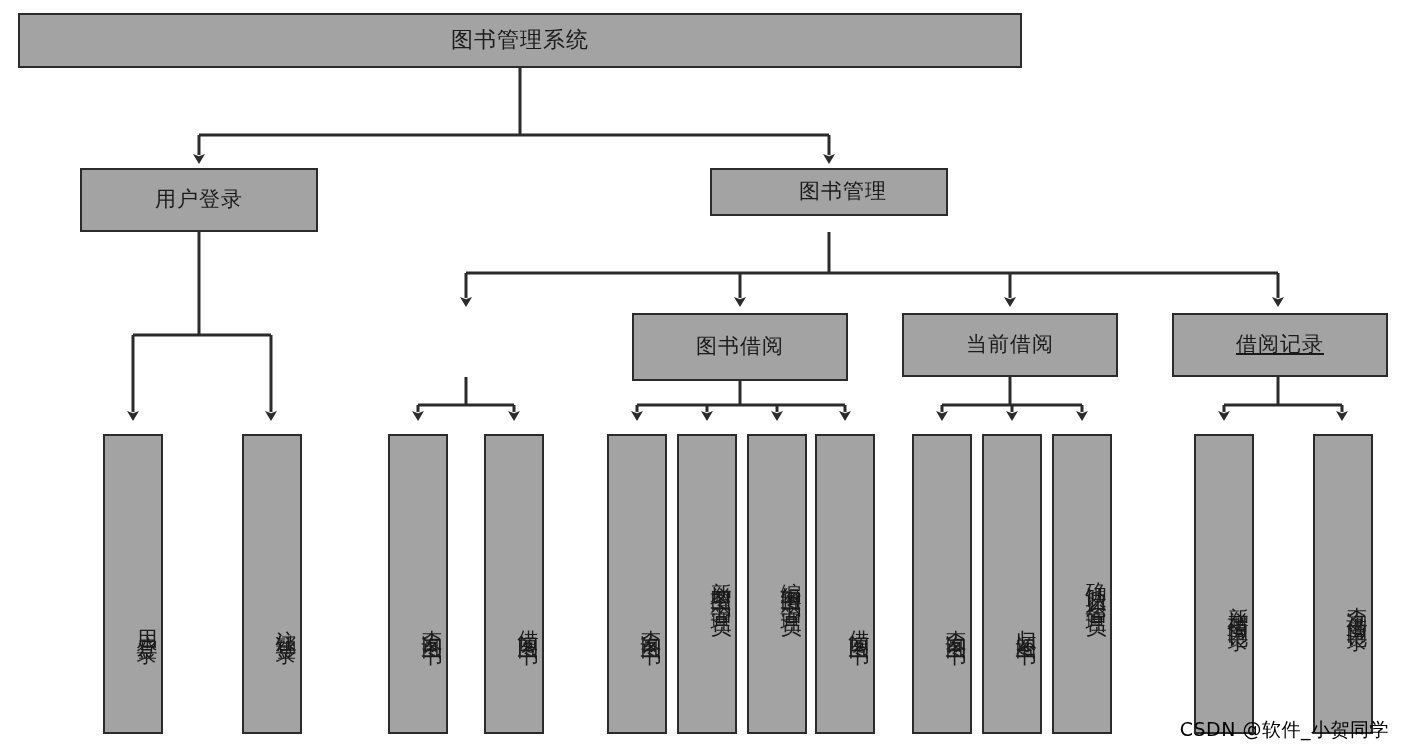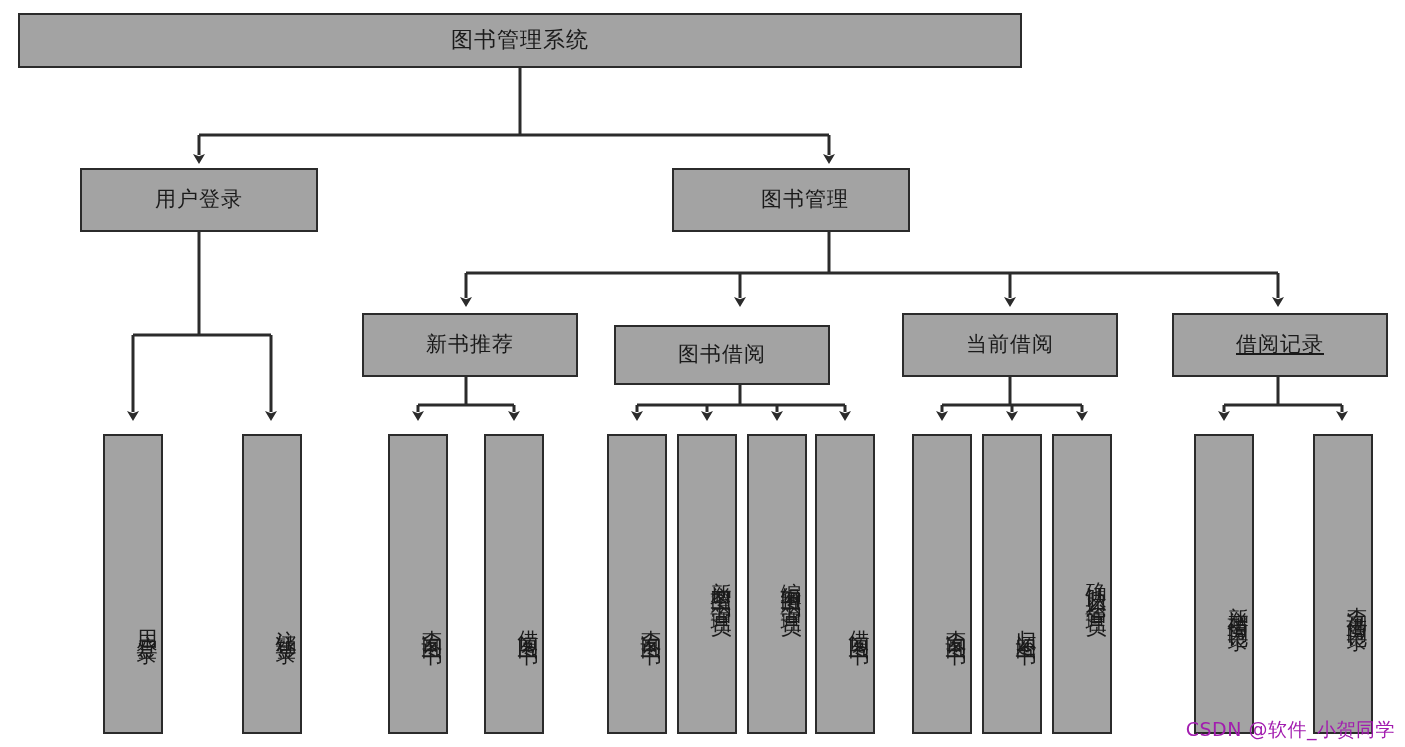--- a/index.html
+++ b/index.html
@@ -57,24 +57,24 @@
   }
   .node.vertical .vlabel {
     writing-mode: vertical-rl;
     text-orientation: upright;
     letter-spacing: 5px;
     display: block;
     text-align: center;
   }
   #watermark {
     position: absolute;
-    right: 10px;
+    right: 16px;
     bottom: 4px;
     font-size: 19px;
-    color: #a21caf;
+    color: #000000;
     letter-spacing: 0.5px;
     white-space: nowrap;
     z-index: 5;
     font-family: "DejaVu Sans", "Liberation Sans", sans-serif;
   }
 </style>
 </head>
 <body>
 
 <div id="diagram-root">
@@ -130,28 +130,25 @@
     </g>
   </svg>
 
   <div class="node horizontal root" style="left:18px; top:13px; width:1004px; height:55px;">
     <span>图书管理系统</span>
   </div>
 
   <div class="node horizontal" style="left:80px; top:168px; width:238px; height:64px;">
     <span>用户登录</span>
   </div>
-  <div class="node horizontal" style="left:672px; top:168px; width:238px; height:64px;padding-left:28px;">
+  <div class="node horizontal" style="left:710px; top:168px; width:238px; height:48px;padding-left:28px;">
     <span>图书管理</span>
   </div>
 
-  <div class="node horizontal" style="left:362px; top:313px; width:216px; height:64px;">
-    <span>新书推荐</span>
-  </div>
-  <div class="node horizontal" style="left:614px; top:313px; width:216px; height:60px;margin-top:12px;">
+  <div class="node horizontal" style="left:632px; top:313px; width:216px; height:68px;">
     <span>图书借阅</span>
   </div>
   <div class="node horizontal" style="left:902px; top:313px; width:216px; height:64px;align-items:center;">
     <span>当前借阅</span>
   </div>
   <div class="node horizontal" style="left:1172px; top:313px; width:216px; height:64px;text-decoration:underline;">
     <span>借阅记录</span>
   </div>
 
   <div class="node vertical" style="left:103px; top:434px; width:60px; height:300px; padding-top:78px;">

